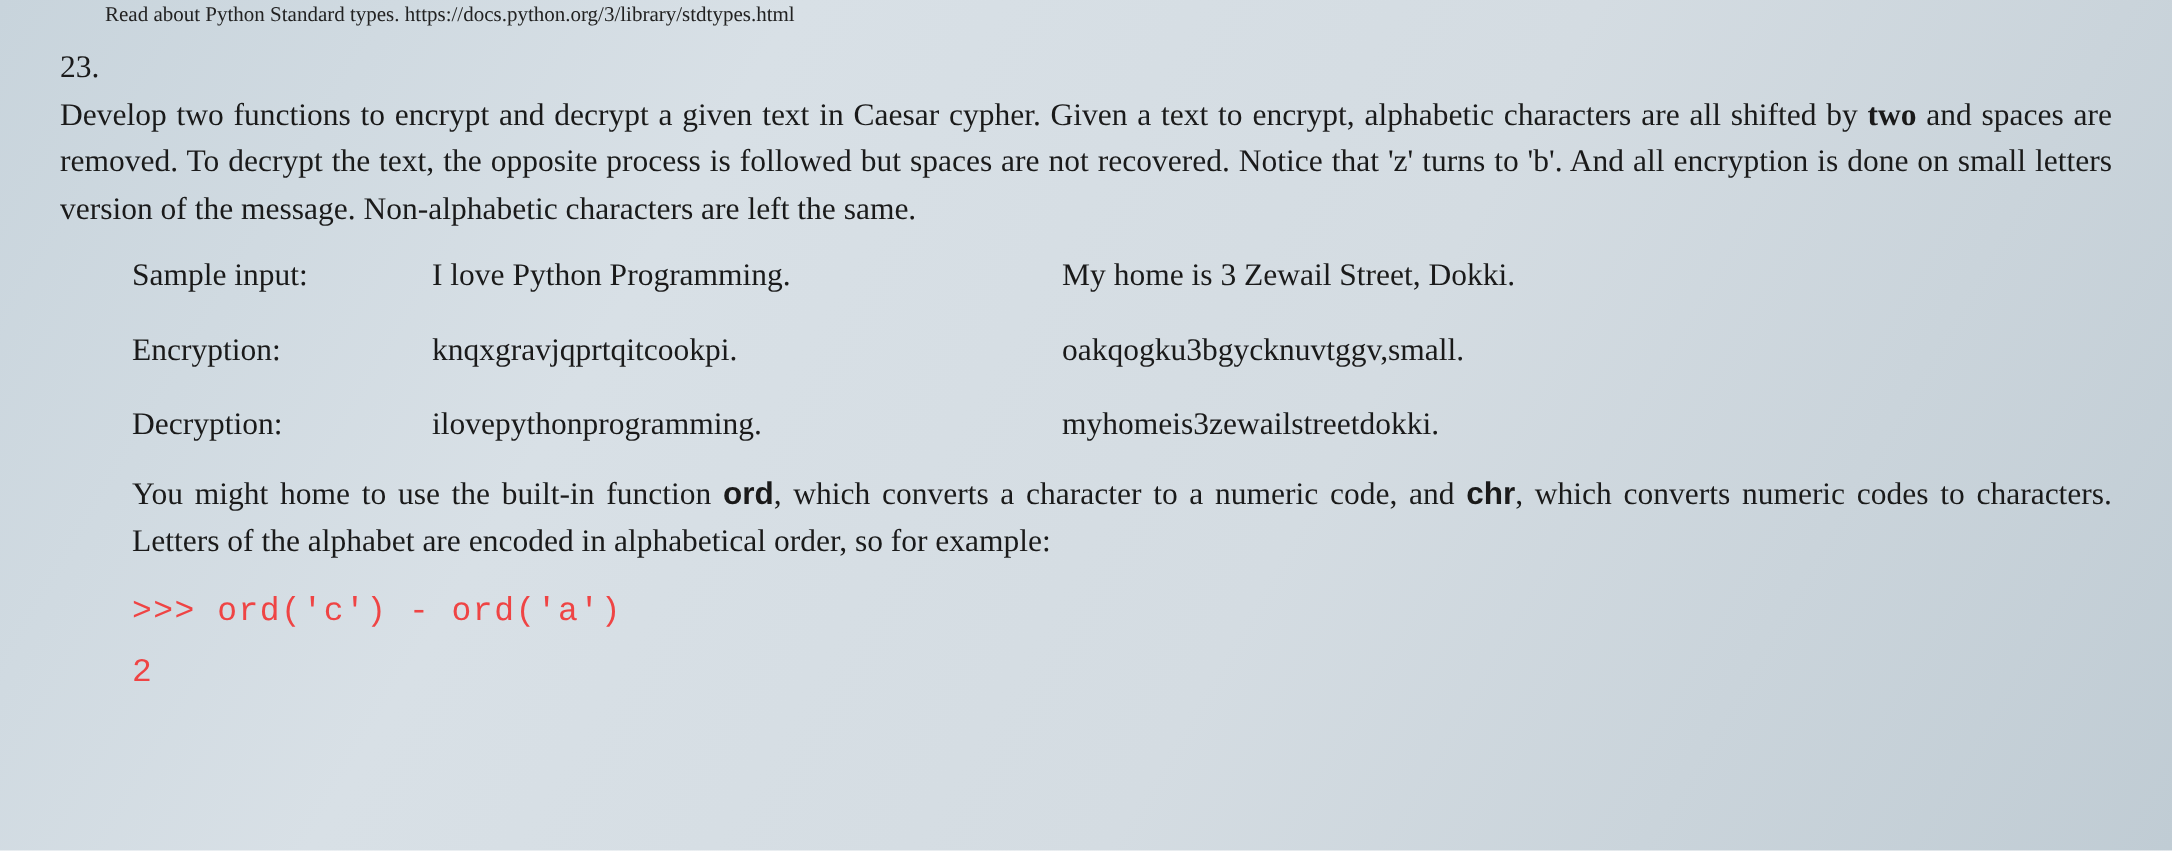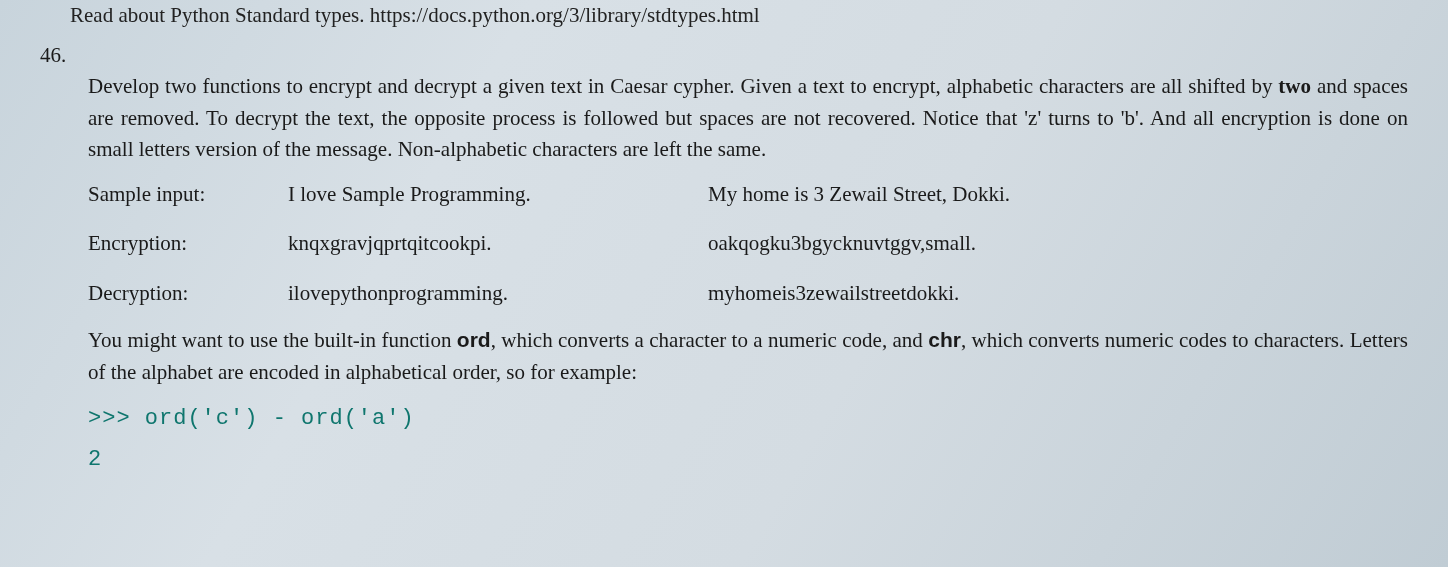--- a/index.html
+++ b/index.html
@@ -9,38 +9,37 @@
       color: #1a1a1a;
       padding: 0 40px 30px 40px;
       font-size: 21px;
       line-height: 1.5;
       width: 1448px;
       height: 567px;
       overflow: hidden;
       position: relative;
     }
     .top-cut {
-      font-size: 21px;
+      font-size: 14px;
       color: #222;
       margin-bottom: 8px;
       padding-left: 30px;
     }
     .question {
       margin-bottom: 12px;
     }
     .qnum {
       display: inline-block;
       width: 38px;
       vertical-align: top;
     }
     .qtext {
       display: inline;
     }
     .qbody {
-      margin-left: 48px;
       text-align: justify;
     }
     .bold { font-weight: bold; }
     .sample-table {
       margin: 10px 0 14px 48px;
       display: grid;
       grid-template-columns: 200px 420px 420px;
       row-gap: 16px;
       font-size: 21px;
     }
@@ -54,52 +53,52 @@
     .mono {
       font-family: Liberation Sans, sans-serif;
       font-weight: bold;
     }
     .code-block {
       margin-left: 48px;
       margin-top: 14px;
       font-family: 'Courier New', Courier, monospace;
       font-size: 22px;
       letter-spacing: 1px;
-      color: #0f766e;
+      color: #ef4444;
     }
     .code-line {
       margin-bottom: 8px;
     }
   </style>
 </head>
 <body>
 
 <div class="top-cut">Read about Python Standard types. https://docs.python.org/3/library/stdtypes.html</div>
 
 <div class="question">
-  <span class="qnum">46.</span><span class="qtext"></span>
+  <span class="qnum">23.</span><span class="qtext"></span>
   <div class="qbody">
     <span>Develop two functions to encrypt and decrypt a given text in Caesar cypher.  Given a text to encrypt, alphabetic characters are all shifted by </span><span class="bold">two</span><span> and spaces are removed. To decrypt the text, the opposite process is followed but spaces are not recovered. Notice that 'z' turns to 'b'. And all encryption is done on small letters version of the message. Non-alphabetic characters are left the same.</span>
   </div>
 </div>
 
 <div class="sample-table">
   <div>Sample input:</div>
-  <div>I love Sample Programming.</div>
+  <div>I love Python Programming.</div>
   <div>My home is 3 Zewail Street, Dokki.</div>
 
   <div>Encryption:</div>
   <div>knqxgravjqprtqitcookpi.</div>
   <div>oakqogku3bgycknuvtggv,small.</div>
 
   <div>Decryption:</div>
   <div>ilovepythonprogramming.</div>
   <div>myhomeis3zewailstreetdokki.</div>
 </div>
 
 <div class="followup">
-  <span>You might want to use the built-in function </span><span class="mono">ord</span><span>, which converts a character to a numeric code, and </span><span class="mono">chr</span><span>, which converts numeric codes to characters. Letters of the alphabet are encoded in alphabetical order, so for example:</span>
+  <span>You might home to use the built-in function </span><span class="mono">ord</span><span>, which converts a character to a numeric code, and </span><span class="mono">chr</span><span>, which converts numeric codes to characters. Letters of the alphabet are encoded in alphabetical order, so for example:</span>
 </div>
 
 <div class="code-block">
   <div class="code-line">&gt;&gt;&gt; ord('c')  -  ord('a')</div>
   <div class="code-line">2</div>
 </div>
 
 </body></html>

